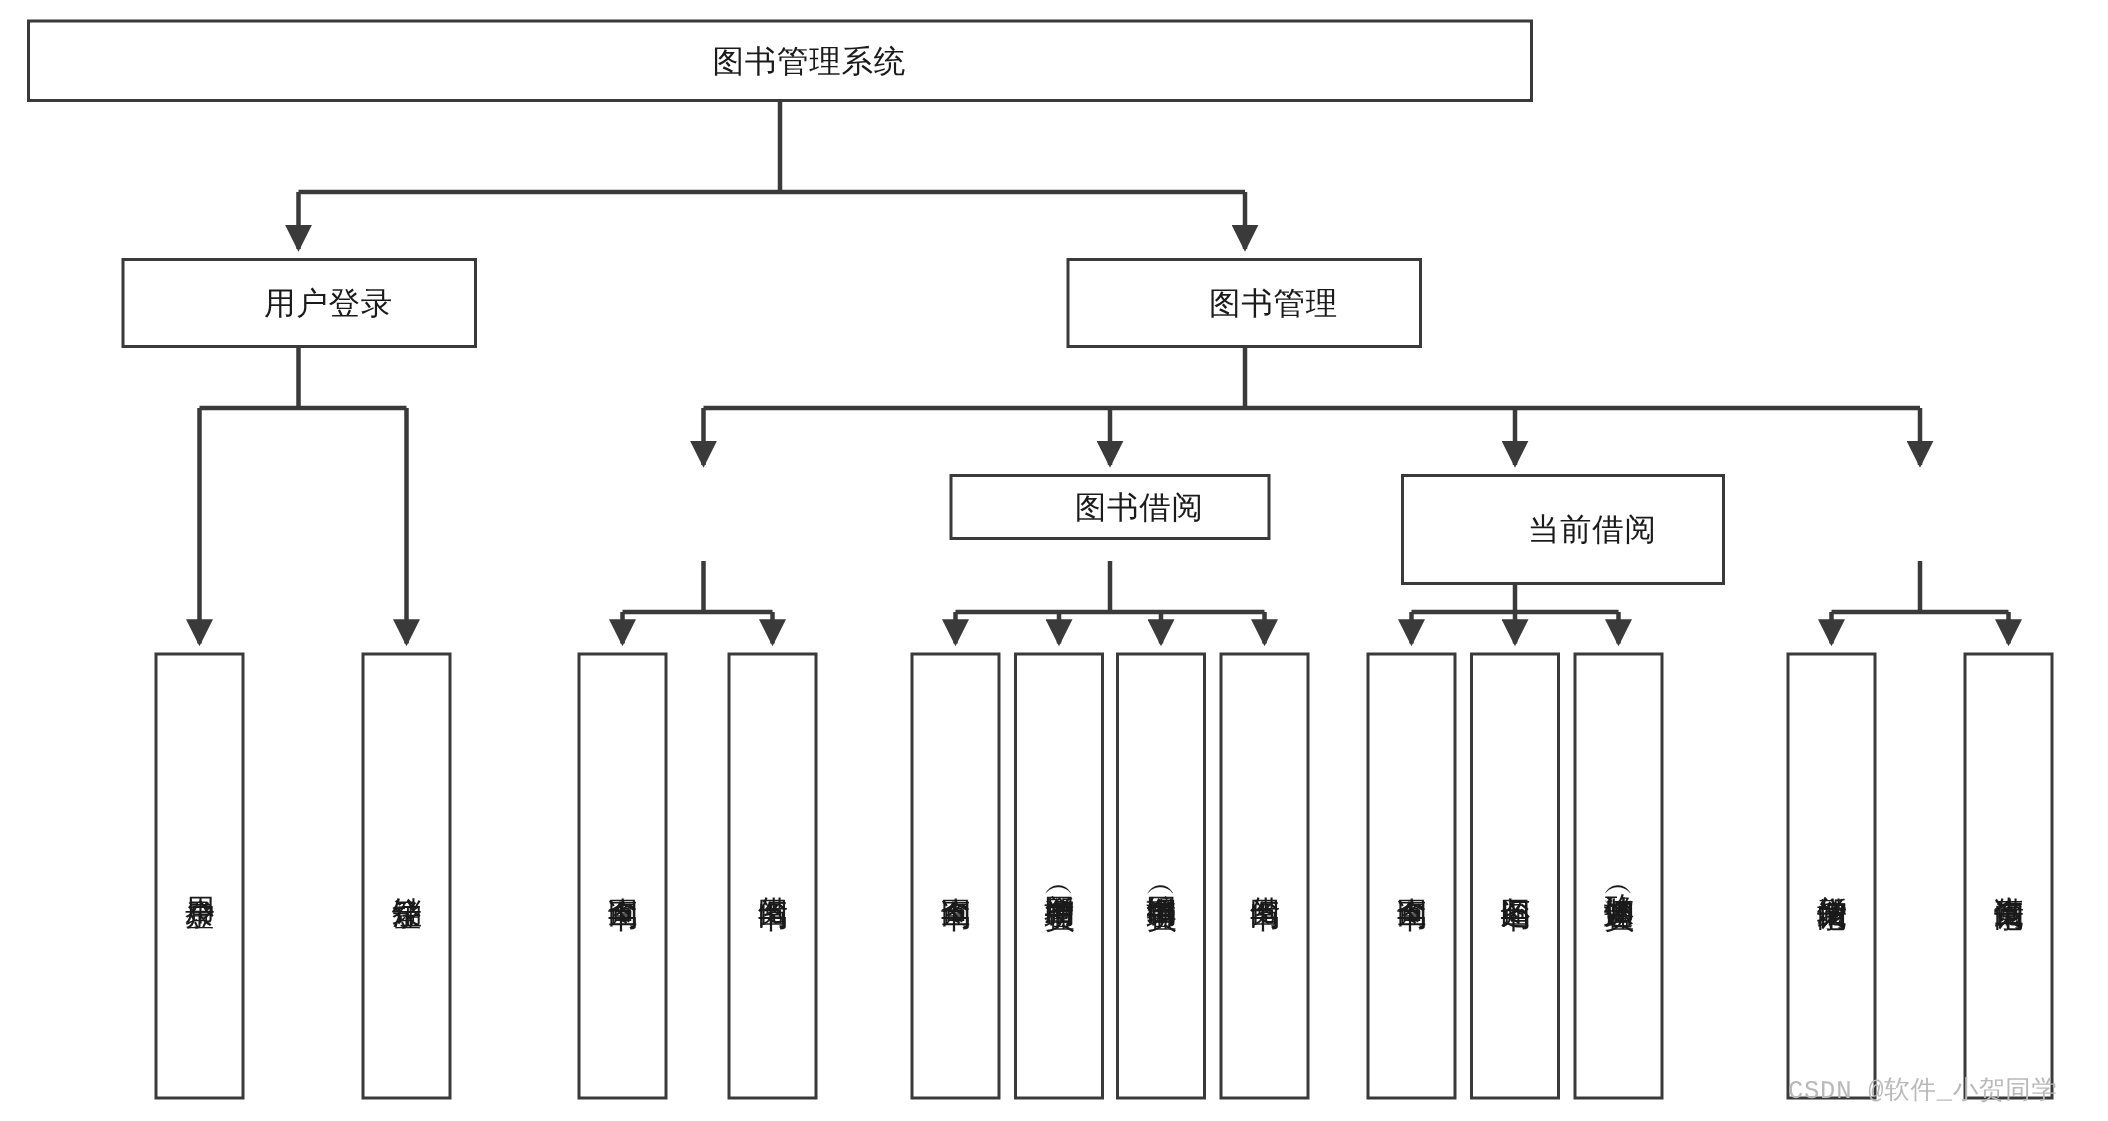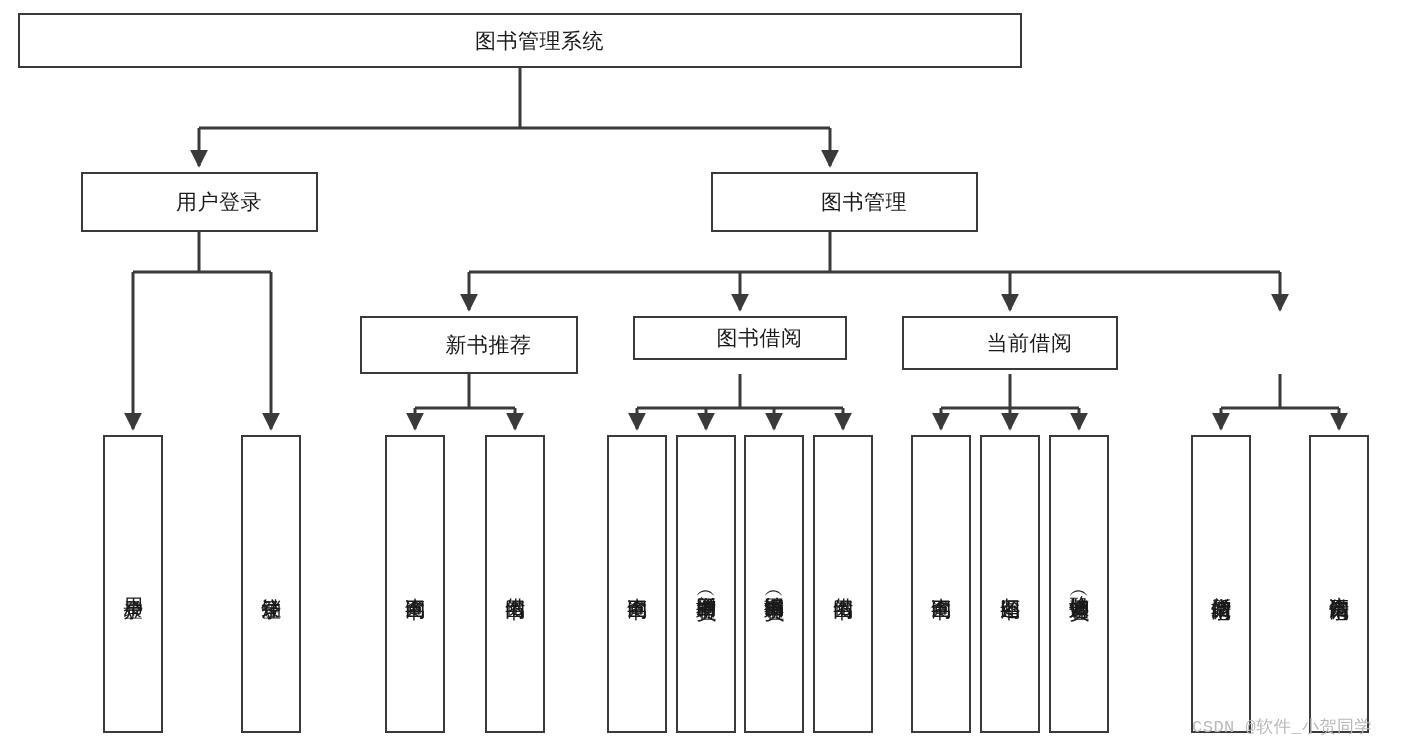--- a/index.html
+++ b/index.html
@@ -120,31 +120,28 @@
     </g>
   </svg>
 
   <div class="node horiz" style="left:18px; top:13px; width:1004px; height:55px;">
     <span>图书管理系统</span>
   </div>
 
   <div class="node horiz" style="left:81px; top:172px; width:237px; height:60px;">
     <span>用户登录</span>
   </div>
-  <div class="node horiz" style="left:711px; top:172px; width:267px; height:60px;">
+  <div class="node horiz" style="left:711px; top:172px; width:237px; height:60px;">
     <span>图书管理</span>
   </div>
 
-  <div class="node horiz" style="left:360px; top:316px; width:218px; height:58px;">
-    <span>新书推荐</span>
-  </div>
   <div class="node horiz" style="left:633px; top:316px; width:214px; height:44px;">
     <span>图书借阅</span>
   </div>
-  <div class="node horiz" style="left:902px; top:316px; width:216px; height:54px;">
+  <div class="node horiz" style="left:934px; top:316px; width:216px; height:74px;">
     <span>当前借阅</span>
   </div>
 
   <div class="node vert" style="left:103px; top:435px; width:60px; height:298px;">
     <span class="vtxt">用户登录</span>
   </div>
   <div class="node vert" style="left:241px; top:435px; width:60px; height:298px;">
     <span class="vtxt">注销登录</span>
   </div>
 

